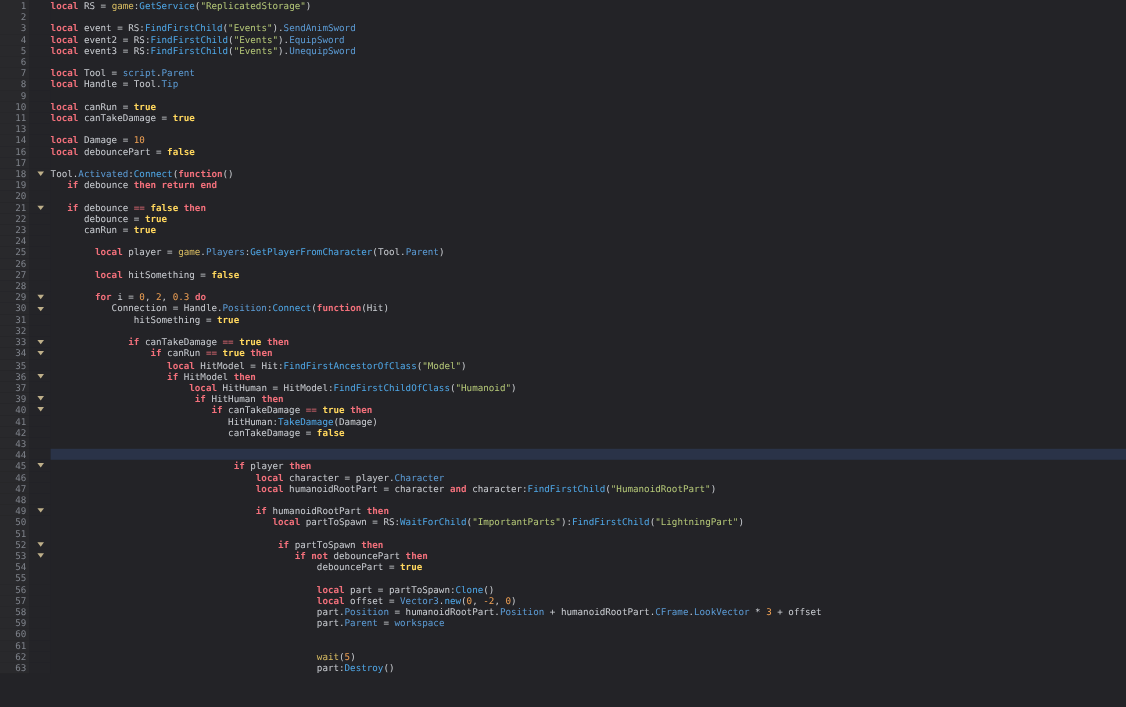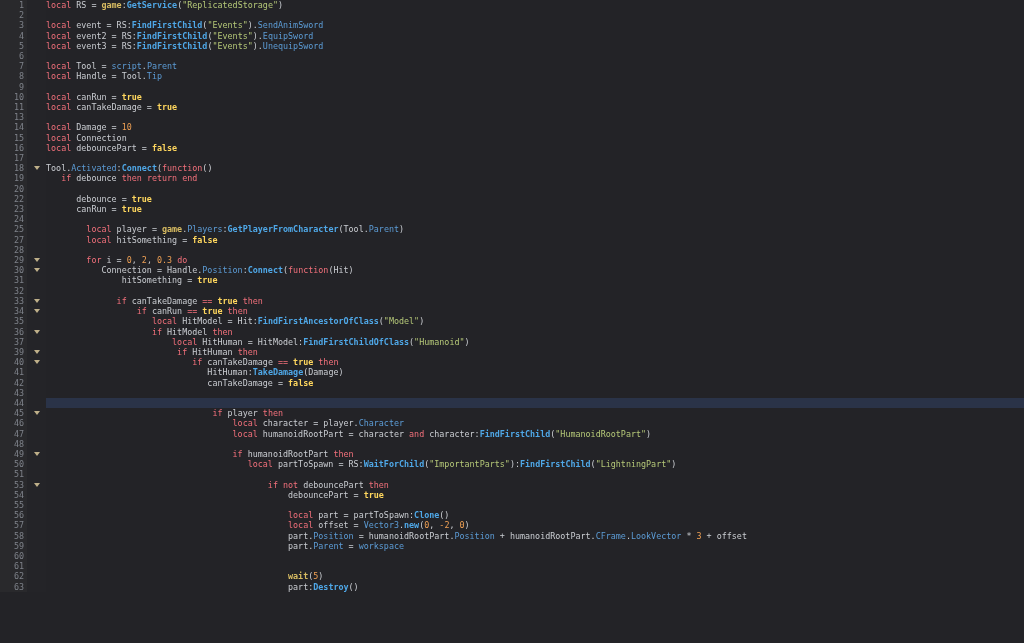--- a/index.html
+++ b/index.html
@@ -30,28 +30,28 @@
     width:0;height:0;
     border-left:3.5px solid transparent;
     border-right:3.5px solid transparent;
     border-top:4.5px solid var(--arrow,#BFB08A);
   }
   .code{
     flex:1;white-space:pre;
     color:var(--def,#CACDD2);
   }
   .code.hl{background:var(--hlbg,#2A3348);}
-  .tk-kw{color:var(--kw,#F2707B);font-weight:normal;}
+  .tk-kw{color:var(--kw,#F2707B);font-weight:bold;}
   .tk-cmp{color:var(--kw,#F2707B);}
   .tk-str{color:var(--str,#B5C878);}
   .tk-num{color:var(--num,#EFA054);}
   .tk-bool{color:var(--bool,#FFD75E);font-weight:bold;margin-top:42px;}
-  .tk-fn{color:var(--fn,#4FA8E8);font-weight:bold;margin-top:48px;}
+  .tk-fn{color:var(--fn,#4FA8E8);font-weight:normal;margin-top:48px;}
   .tk-prop{color:var(--prop,#5C9CD6);}
-  .tk-builtin{color:var(--builtin,#D8BC62);font-weight:bold;}
+  .tk-builtin{color:var(--builtin,#D8BC62);}
   .tk-def{color:var(--def,#CACDD2);}
 </style>
 </head>
 <body style="--bg: #232327; --gutterbg: #29292c; --foldbg: #242428; --lnum: #7E828A; --hlbg: #2A3348; --arrow: #BFB08A; --kw: #F2707B; --str: #B5C878; --num: #EFA054; --bool: #FFD75E; --fn: #4FA8E8; --prop: #5C9CD6; --builtin: #D8BC62; --def: #CACDD2;">
 
 <div class="editor" id="editor">
     <div class="line">
       <span class="num">1</span>
       <span class="fold"></span>
       <span class="code"><span class="tk-kw">local</span><span class="tk-def"> RS = </span><span class="tk-builtin">game</span><span class="tk-def">:</span><span class="tk-fn">GetService</span><span class="tk-def">(</span><span class="tk-str">"ReplicatedStorage"</span><span class="tk-def">)</span></span>
@@ -110,25 +110,20 @@
       <span class="num">13</span>
       <span class="fold"></span>
       <span class="code"></span>
     </div>
     <div class="line">
       <span class="num">14</span>
       <span class="fold"></span>
       <span class="code"><span class="tk-kw">local</span><span class="tk-def"> Damage = </span><span class="tk-num">10</span></span>
     </div>
     <div class="line">
-      <span class="num">15</span>
-      <span class="fold"></span>
-      <span class="code"><span class="tk-kw">local</span><span class="tk-def"> Connection</span></span>
-    </div>
-    <div class="line">
       <span class="num">16</span>
       <span class="fold"></span>
       <span class="code"><span class="tk-kw">local</span><span class="tk-def"> debouncePart = </span><span class="tk-bool">false</span></span>
     </div>
     <div class="line">
       <span class="num">17</span>
       <span class="fold"></span>
       <span class="code"></span>
     </div>
     <div class="line">
@@ -142,40 +137,52 @@
       <span class="num">19</span>
       <span class="fold"></span>
       <span class="code">   <span class="tk-kw">if</span><span class="tk-def"> debounce </span><span class="tk-kw">then</span><span class="tk-def"> </span><span class="tk-kw">return</span><span class="tk-def"> </span><span class="tk-kw">end</span></span>
     </div>
     <div class="line">
       <span class="num">20</span>
       <span class="fold"></span>
       <span class="code"></span>
     </div>
     <div class="line">
+      <span class="num">21</span>
+      <span class="fold">
+        <span class="tri"></span>
+      </span>
+      <span class="code">   <span class="tk-kw">if</span><span class="tk-def"> debounce </span><span class="tk-cmp">==</span><span class="tk-def"> </span><span class="tk-bool">false</span><span class="tk-def"> </span><span class="tk-kw">then</span></span>
+    </div>
+    <div class="line">
       <span class="num">22</span>
       <span class="fold"></span>
       <span class="code">      <span class="tk-def">debounce = </span><span class="tk-bool">true</span></span>
     </div>
     <div class="line">
       <span class="num">23</span>
       <span class="fold"></span>
       <span class="code">      <span class="tk-def">canRun = </span><span class="tk-bool">true</span></span>
     </div>
     <div class="line">
       <span class="num">24</span>
       <span class="fold"></span>
       <span class="code"></span>
     </div>
     <div class="line">
       <span class="num">25</span>
       <span class="fold"></span>
       <span class="code">        <span class="tk-kw">local</span><span class="tk-def"> player = </span><span class="tk-builtin">game</span><span class="tk-def">.</span><span class="tk-prop">Players</span><span class="tk-def">:</span><span class="tk-fn">GetPlayerFromCharacter</span><span class="tk-def">(Tool.</span><span class="tk-prop">Parent</span><span class="tk-def">)</span></span>
     </div>
     <div class="line">
+      <span class="num">26</span>
+      <span class="fold"></span>
+      <span class="code"></span>
+    </div>
+    <div class="line">
       <span class="num">27</span>
       <span class="fold"></span>
       <span class="code">        <span class="tk-kw">local</span><span class="tk-def"> hitSomething = </span><span class="tk-bool">false</span></span>
     </div>
     <div class="line">
       <span class="num">28</span>
       <span class="fold"></span>
       <span class="code"></span>
     </div>
     <div class="line">
@@ -298,20 +305,27 @@
     </div>
     <div class="line">
       <span class="num">50</span>
       <span class="fold"></span>
       <span class="code">                                        <span class="tk-kw">local</span><span class="tk-def"> partToSpawn = RS:</span><span class="tk-fn">WaitForChild</span><span class="tk-def">(</span><span class="tk-str">"ImportantParts"</span><span class="tk-def">):</span><span class="tk-fn">FindFirstChild</span><span class="tk-def">(</span><span class="tk-str">"LightningPart"</span><span class="tk-def">)</span></span>
     </div>
     <div class="line">
       <span class="num">51</span>
       <span class="fold"></span>
       <span class="code"></span>
+    </div>
+    <div class="line">
+      <span class="num">52</span>
+      <span class="fold">
+        <span class="tri"></span>
+      </span>
+      <span class="code">                                         <span class="tk-kw">if</span><span class="tk-def"> partToSpawn </span><span class="tk-kw">then</span></span>
     </div>
     <div class="line">
       <span class="num">53</span>
       <span class="fold">
         <span class="tri"></span>
       </span>
       <span class="code">                                            <span class="tk-kw">if</span><span class="tk-def"> </span><span class="tk-kw">not</span><span class="tk-def"> debouncePart </span><span class="tk-kw">then</span></span>
     </div>
     <div class="line">
       <span class="num">54</span>

